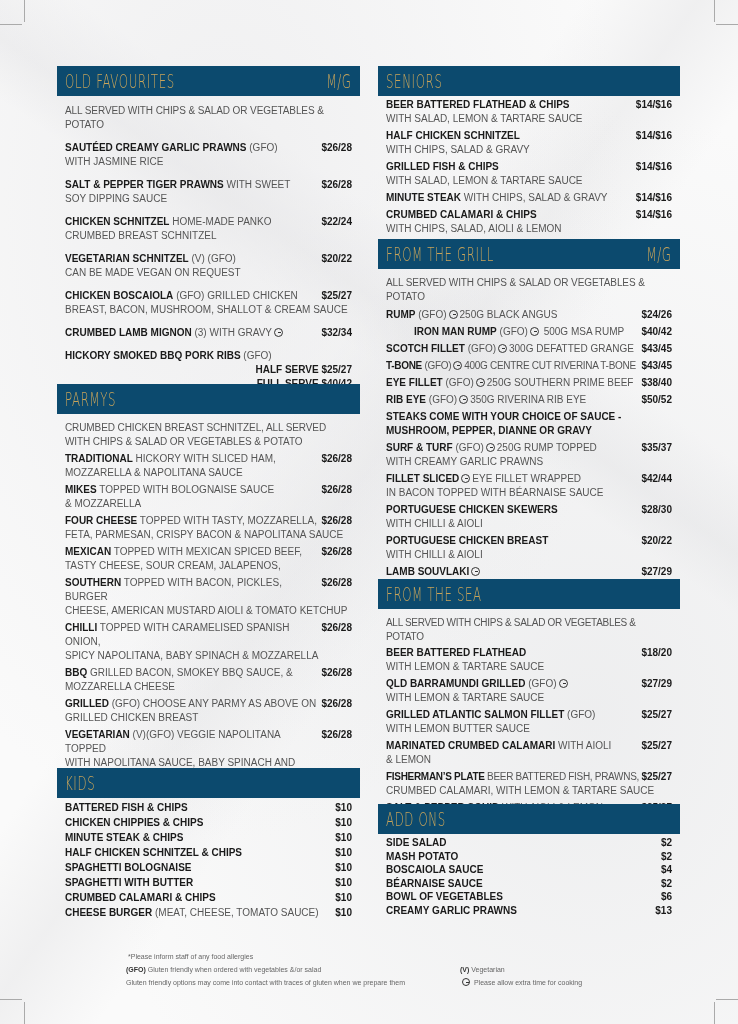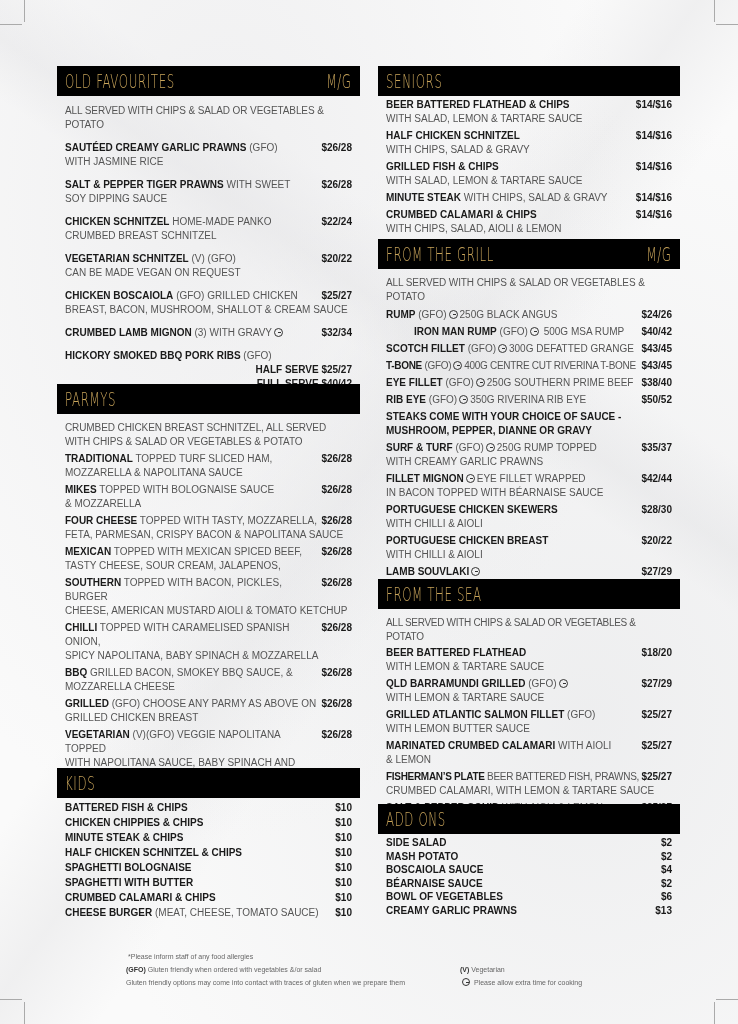--- a/index.html
+++ b/index.html
@@ -19,21 +19,21 @@
       linear-gradient(35deg, rgba(255,255,255,0) 60%, rgba(215,215,218,0.3) 64%, rgba(255,255,255,0) 70%),
       #fafafa;
   }
   .crop { position: absolute; background: #aaa; }
 
   .col { position: absolute; top: 66px; }
   .col-left { left: 57px; width: 303px; }
   .col-right { left: 378px; width: 302px; }
 
   .section-header {
-    background: #000000;
+    background: #0c4a6e;
     height: 30px;
     display: flex; align-items: center; justify-content: space-between;
     padding: 0 8px 0 8px;
     color: #c8a45a;
     font-family: "DejaVu Sans", sans-serif;
     font-weight: 200;
     font-size: 19px;
     letter-spacing: 1px;
     transform-origin: left;
   }
@@ -141,21 +141,21 @@
   </div>
 
   <div style="position:absolute;top:318px;left:0;width:303px;">
     <div class="section-header">
       <span class="ht">PARMYS</span>
     </div>
     <div class="note" style="margin-bottom:3px;">CRUMBED CHICKEN BREAST SCHNITZEL, ALL SERVED WITH CHIPS &amp; SALAD OR VEGETABLES  &amp; POTATO</div>
 
     <div class="item gap-s">
       <div class="row">
-          <span><span class="name">TRADITIONAL</span> <span class="extra">TOPPED TURF SLICED HAM,</span></span>
+          <span><span class="name">TRADITIONAL</span> <span class="extra">HICKORY WITH SLICED HAM,</span></span>
           <span class="price">$26/28</span>
         </div>
       <div class="desc">MOZZARELLA &amp; NAPOLITANA SAUCE</div>
     </div>
     <div class="item gap-s">
       <div class="row">
           <span><span class="name">MIKES</span> <span class="extra">TOPPED WITH BOLOGNAISE SAUCE</span></span>
           <span class="price">$26/28</span>
         </div>
       <div class="desc">&amp; MOZZARELLA</div>
@@ -362,21 +362,21 @@
 
     <div class="item gap-s">
       <div class="row">
           <span><span class="name">SURF &amp; TURF</span> <span class="extra"> (GFO)</span><span class="clock"></span><span class="extra">250G RUMP TOPPED</span></span>
           <span class="price">$35/37</span>
         </div>
       <div class="desc">WITH CREAMY GARLIC PRAWNS</div>
     </div>
     <div class="item gap-s">
       <div class="row">
-          <span><span class="name">FILLET MIGNON</span><span class="clock"></span><span class="extra">EYE FILLET WRAPPED</span></span>
+          <span><span class="name">FILLET SLICED</span><span class="clock"></span><span class="extra">EYE FILLET WRAPPED</span></span>
           <span class="price">$42/44</span>
         </div>
       <div class="desc">IN BACON TOPPED WITH BÉARNAISE SAUCE</div>
     </div>
     <div class="item gap-s">
       <div class="row">
           <span class="name">PORTUGUESE CHICKEN SKEWERS</span>
           <span class="price">$28/30</span>
         </div>
       <div class="desc">WITH CHILLI &amp; AIOLI</div>

